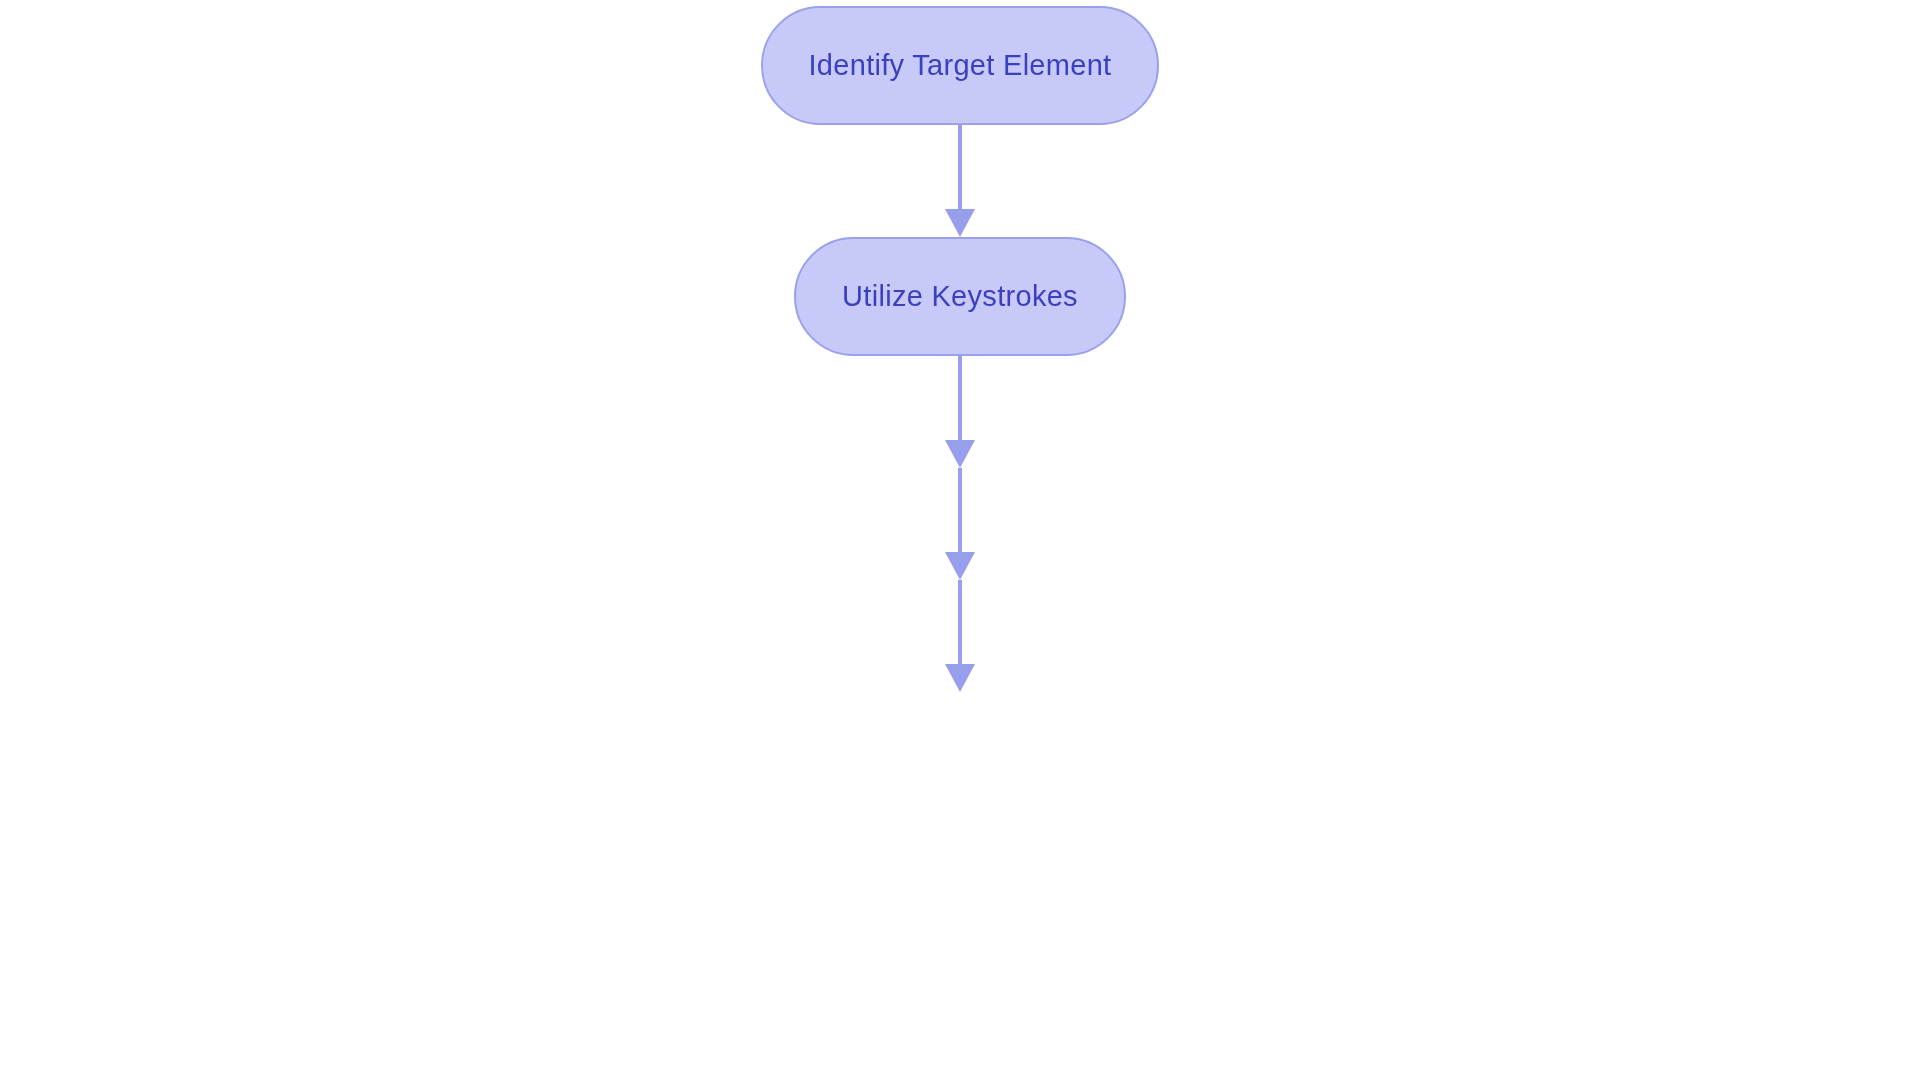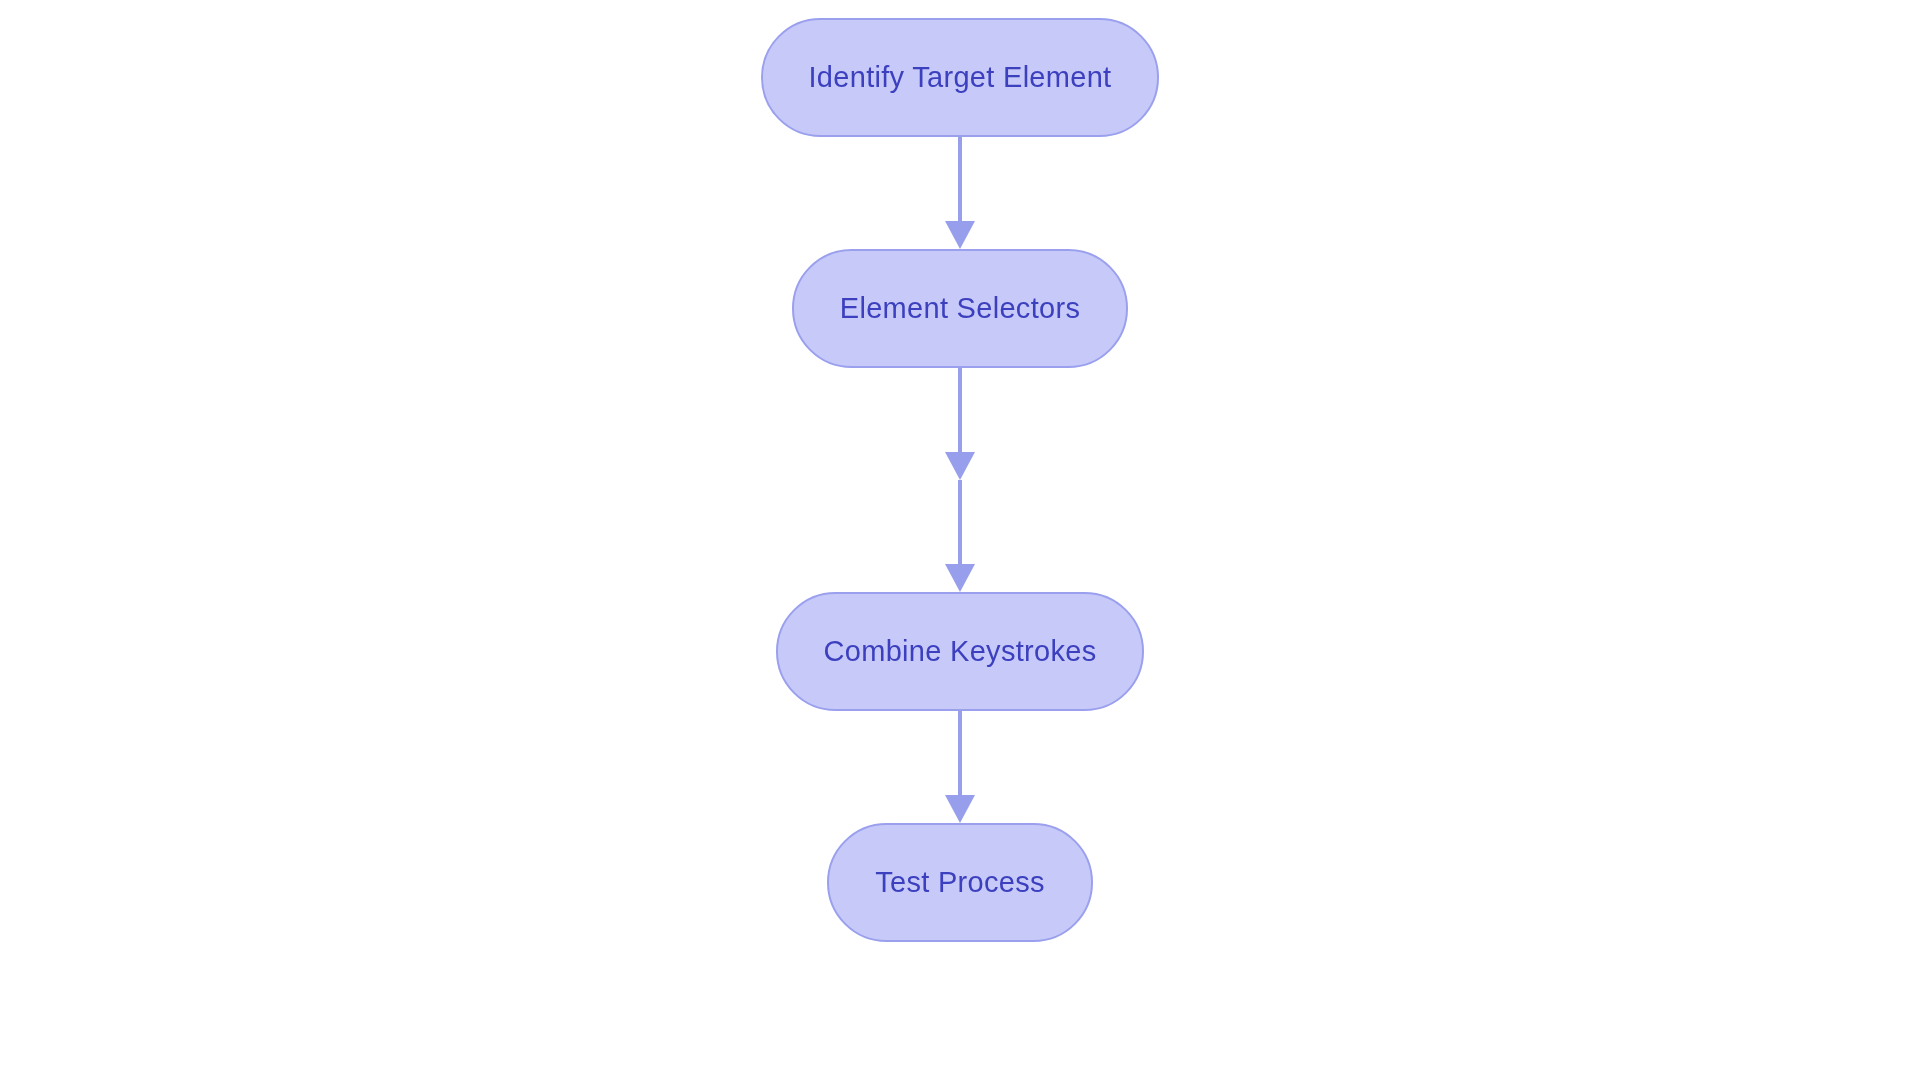--- a/index.html
+++ b/index.html
@@ -9,21 +9,21 @@
     background: #ffffff;
     overflow: hidden;
     font-family: "Liberation Sans", "DejaVu Sans", sans-serif;
   }
   .flow {
     width: 100%;
     height: 100%;
     display: flex;
     flex-direction: column;
     align-items: center;
-    padding-top: 18px;
+    padding-top: 6px;
   }
   .node {
     display: flex;
     align-items: center;
     justify-content: center;
     height: 119px;
     padding: 0 46px;
     background: #c7caf8;
     border: 2px solid #9aa0ee;
     border-radius: 60px;
@@ -69,40 +69,34 @@
   <div class="node">
     <span>Identify Target Element</span>
   </div>
 
   <div class="arrow">
     <div class="shaft"></div>
     <div class="head"></div>
   </div>
 
   <div class="node">
-    <span>Element Selectors</span>
+    <span>Utilize Keystrokes</span>
   </div>
 
   <div class="arrow">
     <div class="shaft"></div>
     <div class="head"></div>
   </div>
 
 
   <div class="arrow">
     <div class="shaft"></div>
     <div class="head"></div>
   </div>
 
-  <div class="node">
-    <span>Combine Keystrokes</span>
-  </div>
 
   <div class="arrow">
     <div class="shaft"></div>
     <div class="head"></div>
   </div>
 
-  <div class="node">
-    <span>Test Process</span>
-  </div>
 
 </div>
 
 </body></html>

